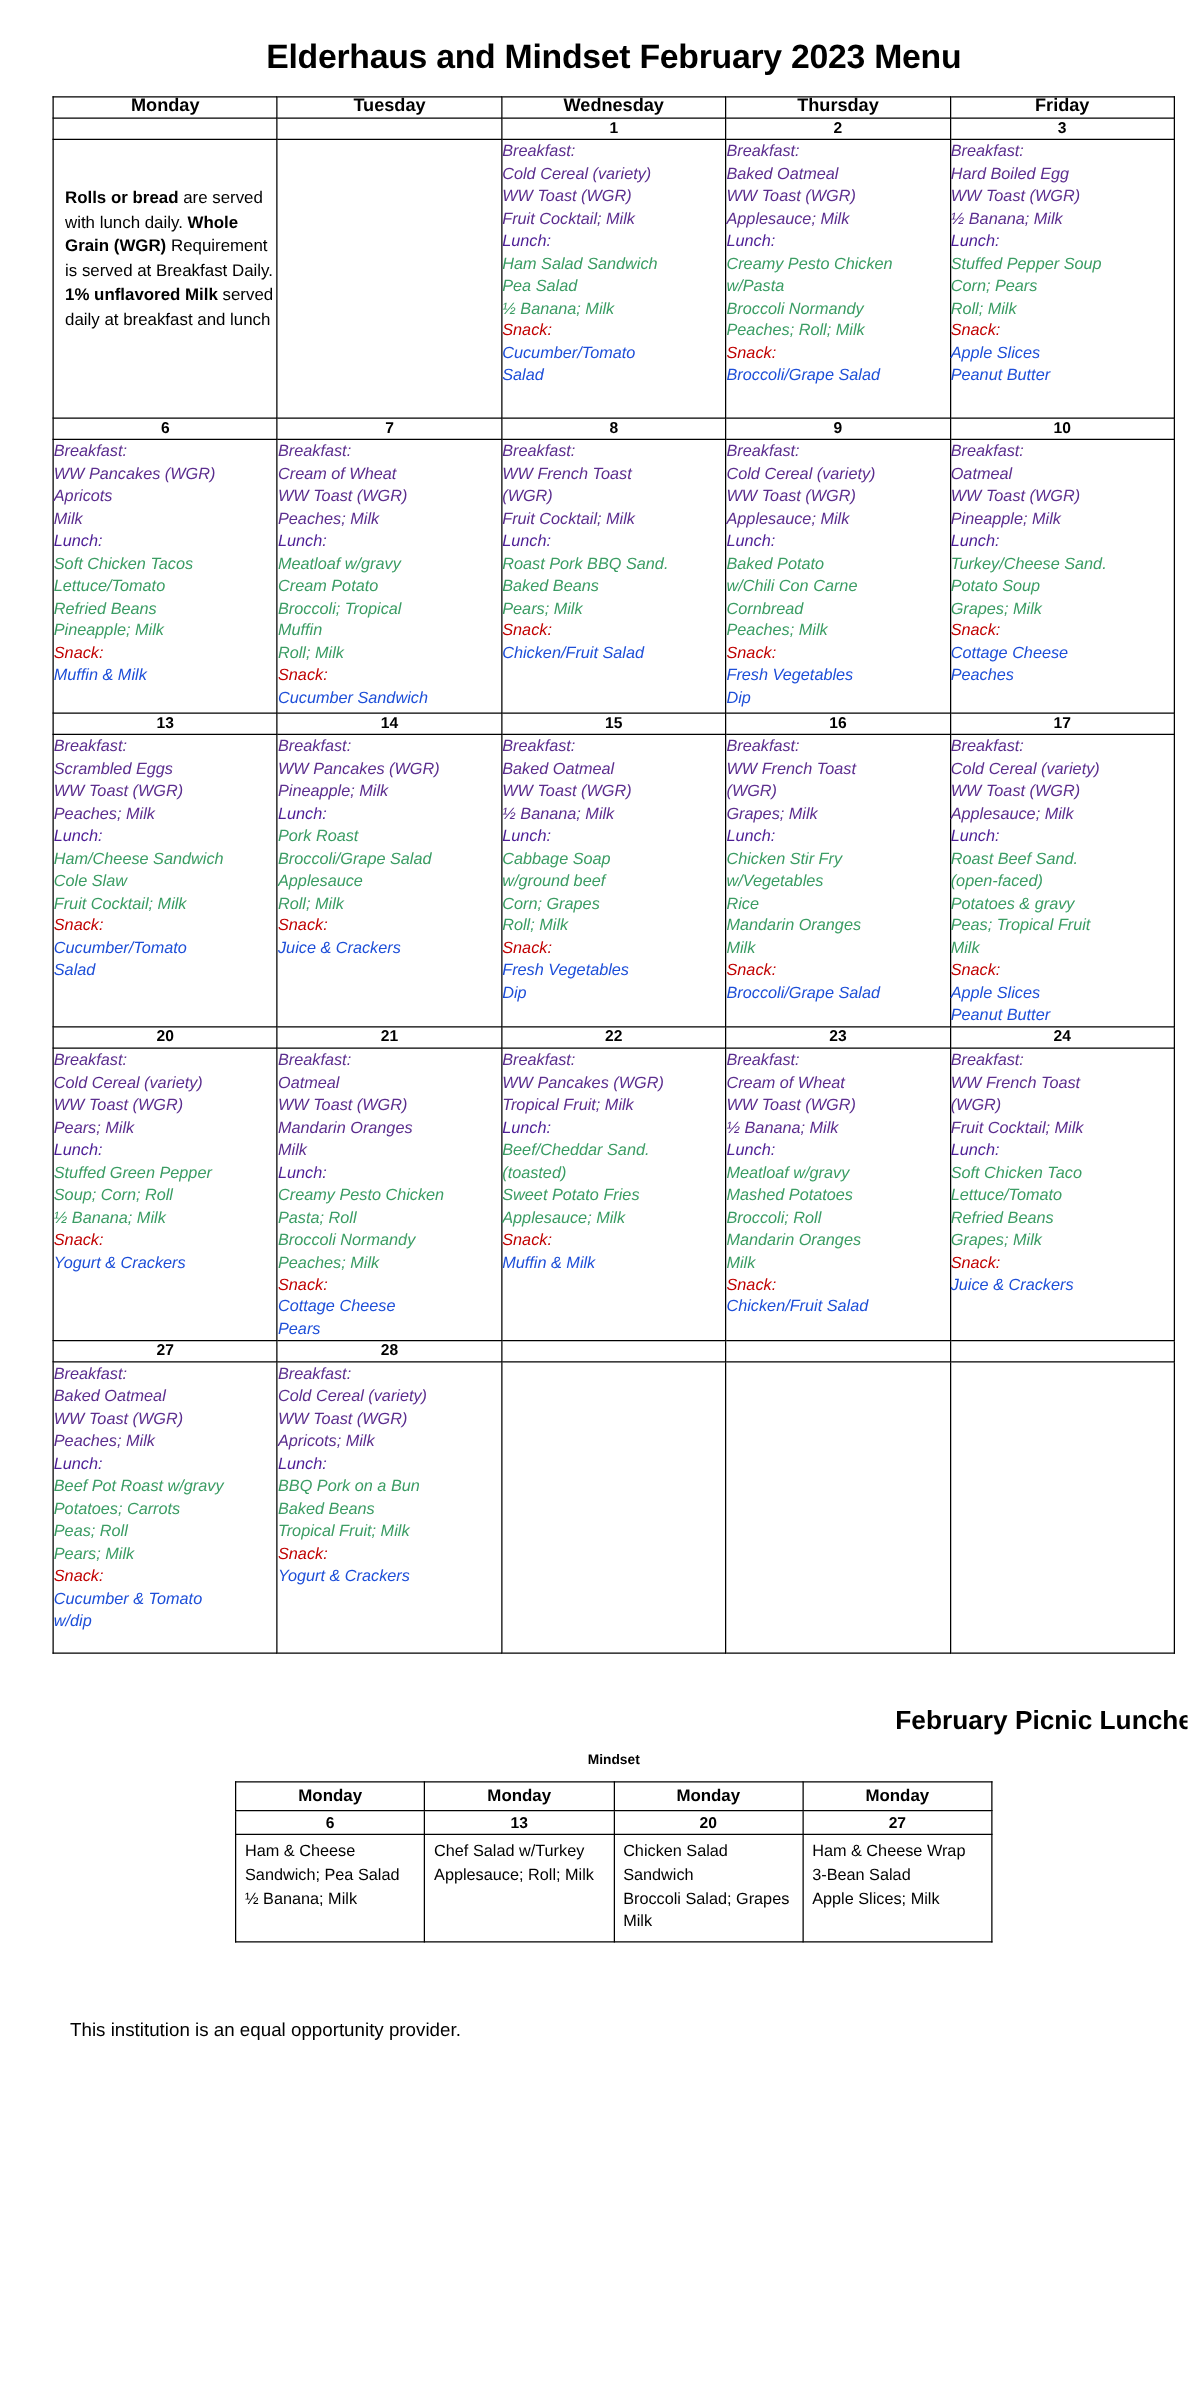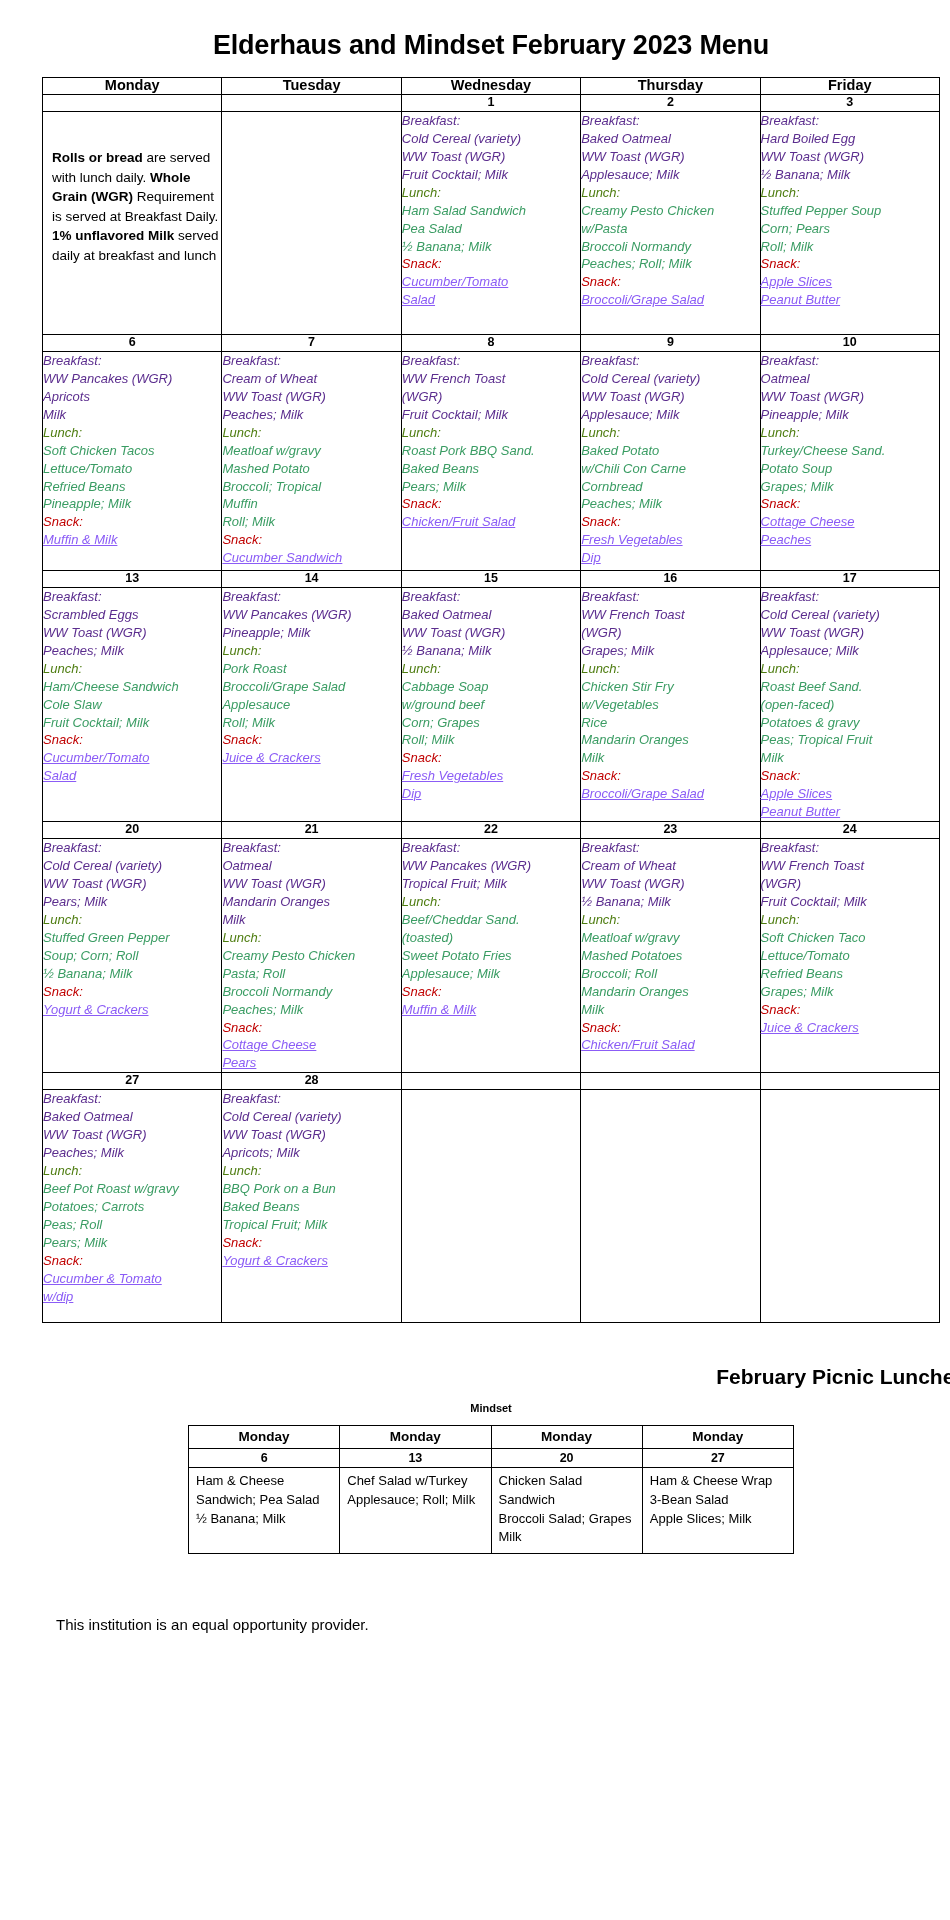--- a/index.html
+++ b/index.html
@@ -79,24 +79,24 @@
 
   .meal-block { margin: 0; }
   .meal-head {
     font-style: italic;
     font-weight: normal;
   }
   .meal-line {
     font-style: italic;
   }
   .breakfast .meal-head, .breakfast .meal-line { color: #5b2d8e; }
-  .lunch .meal-head { color: #4d7c0f; }
+  .lunch .meal-head { color: #4c1d95; }
   .lunch .meal-line { color: #3a9c63; }
   .snack .meal-head { color: #c00000; }
-  .snack .meal-line { color: #8b5cf6; text-decoration: underline; }
+  .snack .meal-line { color: #1d4ed8; }
 
   .notes b { font-weight: bold; }
 
   
   tr.week1 td.cell { height: 186px; }
   tr.week2 td.cell { height: 218px; }
   tr.week3 td.cell { height: 222px; }
   tr.week4 td.cell { height: 228px; }
   tr.week5 td.cell { height: 232px; }
 
@@ -273,21 +273,21 @@
             <td class="cell">
               <div class="meal-block breakfast">
                 <div class="meal-head">Breakfast:</div>
                 <div class="meal-line">Cream of Wheat</div>
                 <div class="meal-line">WW Toast (WGR)</div>
                 <div class="meal-line">Peaches; Milk</div>
               </div>
               <div class="meal-block lunch">
                 <div class="meal-head">Lunch:</div>
                 <div class="meal-line">Meatloaf w/gravy</div>
-                <div class="meal-line">Mashed Potato</div>
+                <div class="meal-line">Cream Potato</div>
                 <div class="meal-line">Broccoli; Tropical</div>
                 <div class="meal-line">Muffin</div>
                 <div class="meal-line">Roll; Milk</div>
               </div>
               <div class="meal-block snack">
                 <div class="meal-head">Snack:</div>
                 <div class="meal-line">Cucumber Sandwich</div>
               </div>
             </td>
             <td class="cell">

